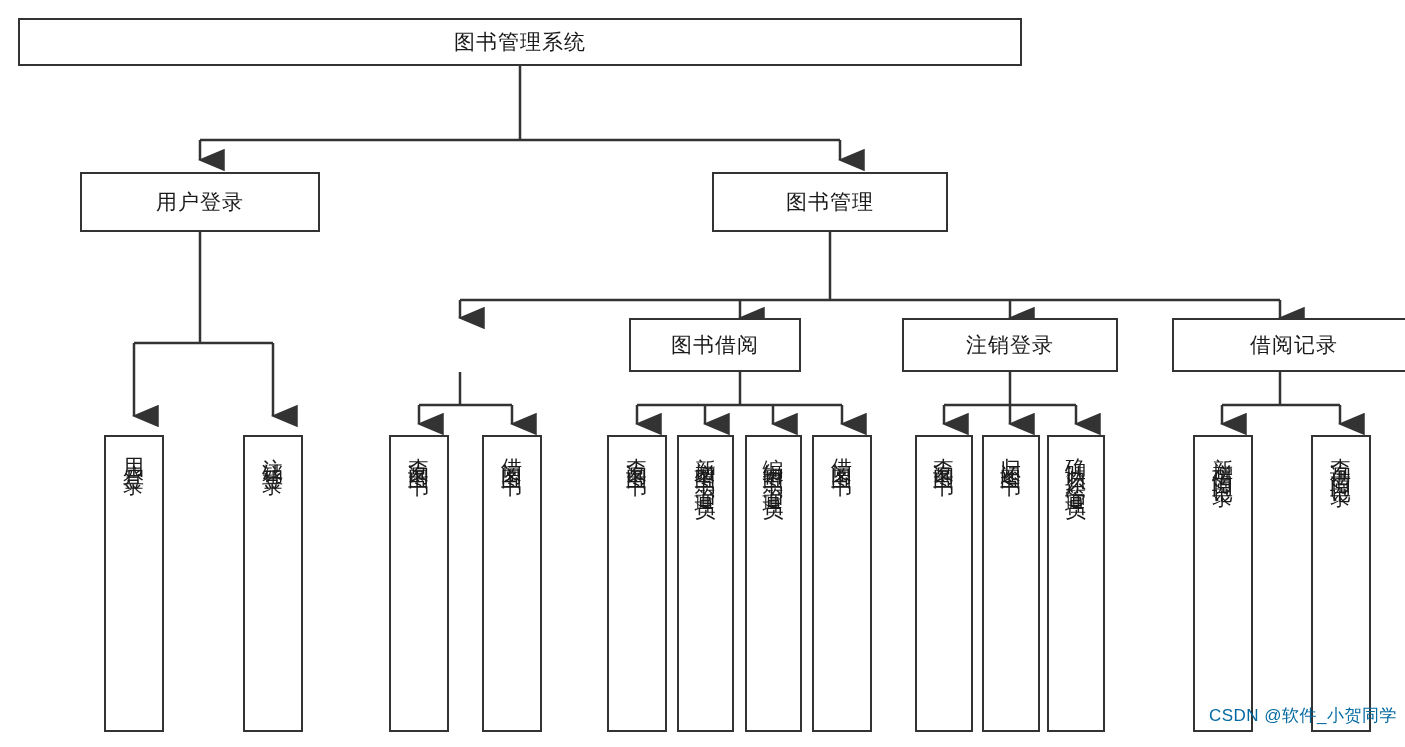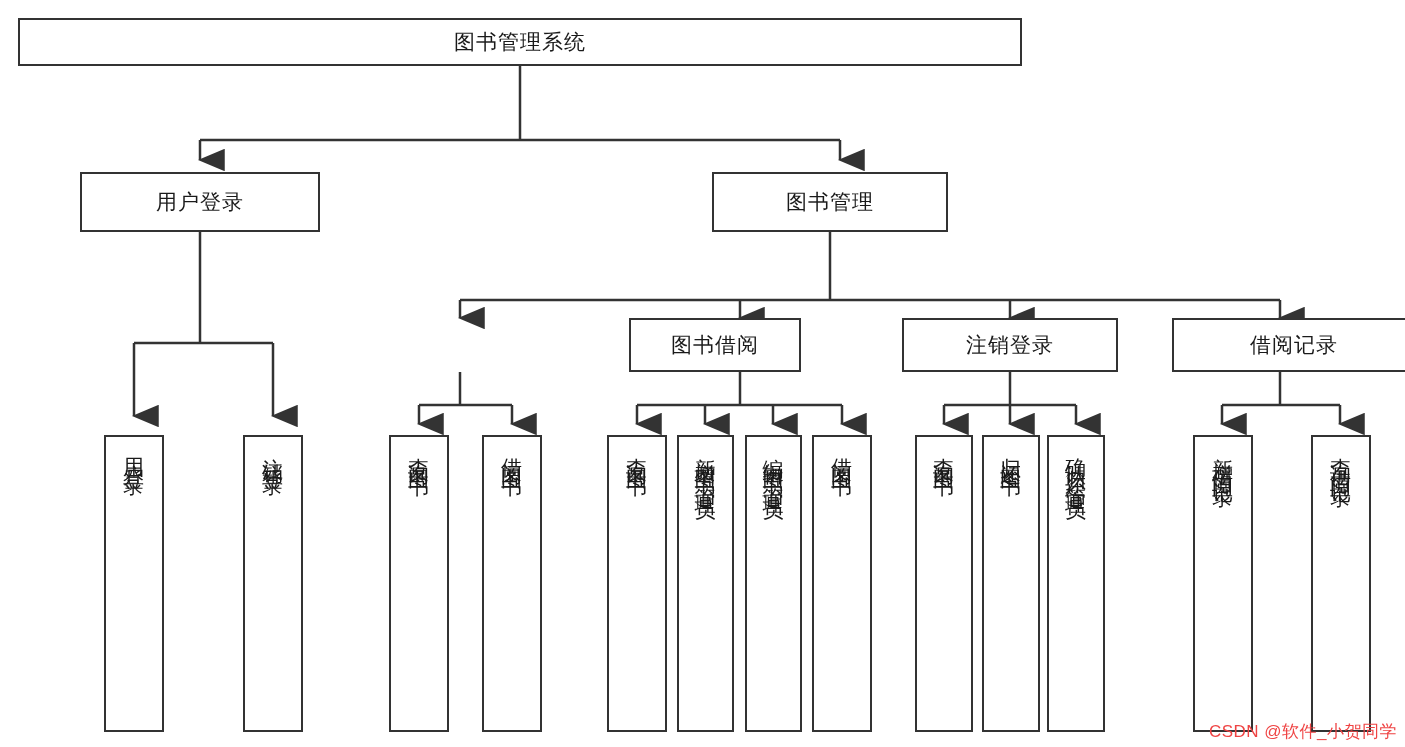--- a/index.html
+++ b/index.html
@@ -55,23 +55,23 @@
     padding-top: 4px;
     white-space: nowrap;
     display: block;
   }
   .node-root {
     font-size: 22px;
   }
   .watermark {
     position: absolute;
     right: 8px;
-    bottom: 4px;
+    bottom: 20px;
     font-size: 17px;
-    color: #ef4444;
+    color: #0369a1;
     letter-spacing: 0.5px;
     z-index: 5;
     white-space: nowrap;
     user-select: none;
   }
 </style>
 </head>
 <body>
 
 <div id="diagram-root">

